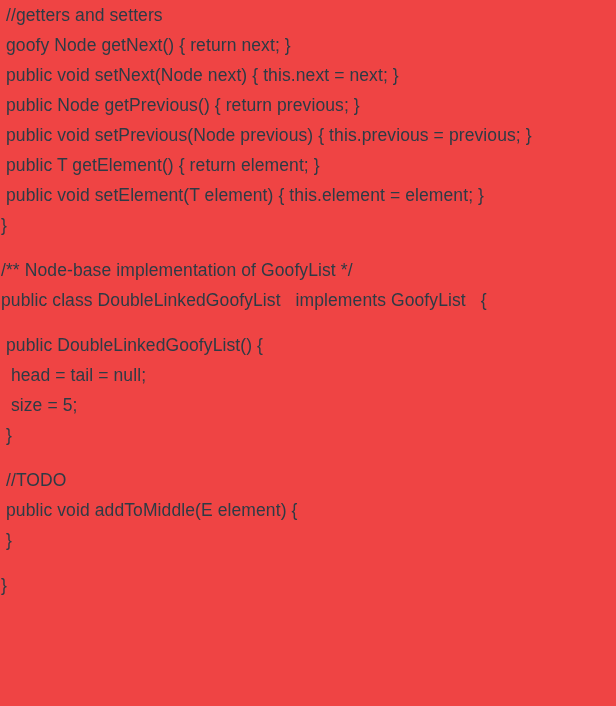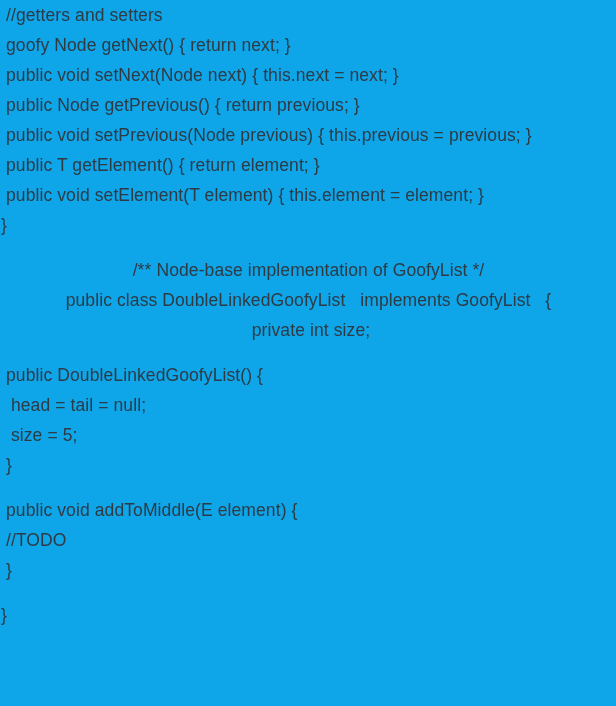--- a/index.html
+++ b/index.html
@@ -9,21 +9,21 @@
   body {
     width: 616px;
     height: 706px;
     background: #ffffff;
     overflow: hidden;
   }
   .page {
     box-sizing: border-box;
     width: 616px;
     height: 706px;
-    background: #0ea5e9;
+    background: #ef4444;
     padding: 0 0 0 1px;
   }
   .code-paragraph {
     margin: 0 0 15px 0;
     font-family: "Liberation Sans", "DejaVu Sans", sans-serif;
     font-size: 17.5px;
     font-weight: 400;
     line-height: 30px;
     color: #2d3b45;
   }
@@ -41,33 +41,32 @@
       <p class="code-paragraph" style="color: rgb(45, 59, 69);">
         <span class="code-line"> //getters and setters</span>
         <span class="code-line"> goofy Node getNext() { return next; }</span>
         <span class="code-line"> public void setNext(Node next) { this.next = next; }</span>
         <span class="code-line"> public Node getPrevious() { return previous; }</span>
         <span class="code-line"> public void setPrevious(Node previous) { this.previous = previous; }</span>
         <span class="code-line"> public T getElement() { return element; }</span>
         <span class="code-line"> public void setElement(T element) { this.element = element; }</span>
         <span class="code-line">}</span>
       </p>
-      <p class="code-paragraph" style="color: rgb(45, 59, 69); text-align: center;">
+      <p class="code-paragraph" style="color: rgb(45, 59, 69);">
         <span class="code-line">/** Node-base implementation of GoofyList */</span>
         <span class="code-line">public class DoubleLinkedGoofyList   implements GoofyList   {</span>
-        <span class="code-line"> private int size;</span>
       </p>
       <p class="code-paragraph" style="color: rgb(45, 59, 69);">
         <span class="code-line"> public DoubleLinkedGoofyList() {</span>
         <span class="code-line">  head = tail = null;</span>
         <span class="code-line">  size = 5;</span>
         <span class="code-line"> }</span>
       </p>
       <p class="code-paragraph" style="color: rgb(45, 59, 69);">
+        <span class="code-line"> //TODO</span>
         <span class="code-line"> public void addToMiddle(E element) {</span>
-        <span class="code-line"> //TODO</span>
         <span class="code-line"> }</span>
       </p>
       <p class="code-paragraph" style="color: rgb(45, 59, 69);">
         <span class="code-line">}</span>
       </p>
     </div>
 </div>
 
 </body></html>

